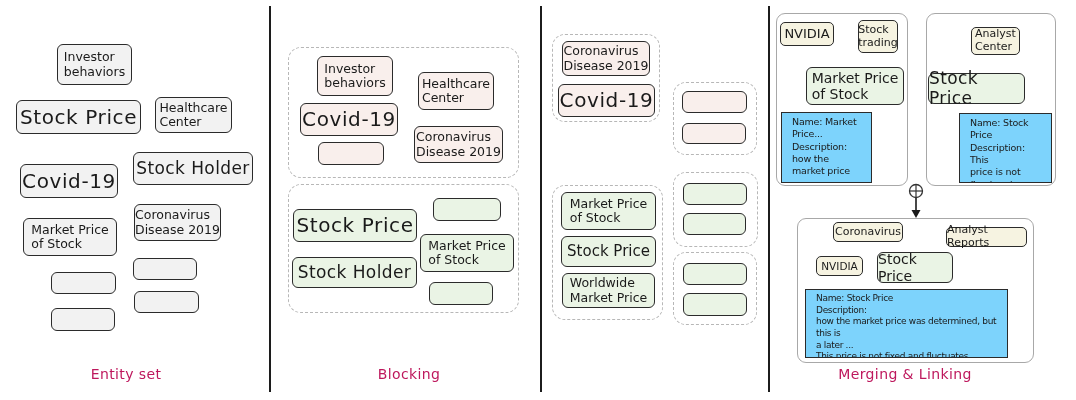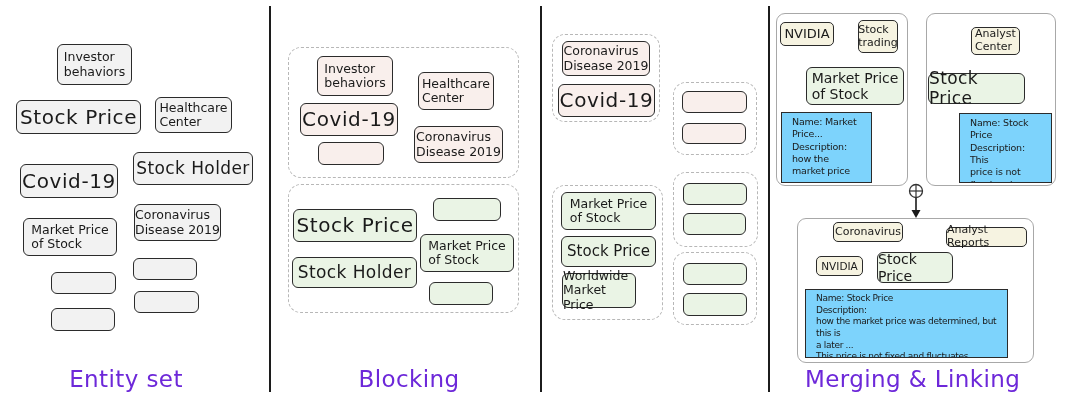--- a/index.html
+++ b/index.html
@@ -18,21 +18,21 @@
   .green{background:#eaf4e5;}
   .cream{background:#f6f3e1;border-width:1.3px;border-radius:5px;}
   .dashed{position:absolute;border:1.4px dashed #b7b7b7;border-radius:13px;box-sizing:border-box;}
   .panel{position:absolute;border:1.5px solid #a8a8a8;border-radius:9px;background:#ffffff;box-sizing:border-box;}
   .desc{
     position:absolute;border:1.3px solid #2b2b2b;background:#7dd3fc;box-sizing:border-box;
     font-size:9.5px;line-height:1.3;padding:3px 10px;white-space:pre-line;text-align:left;
     letter-spacing:-0.2px;overflow:hidden;
   }
   .section-label{
-    position:absolute;font-size:23px;letter-spacing:0.4px;color:#6d28d9;
+    position:absolute;font-size:14px;letter-spacing:0.4px;color:#be185d;
     text-align:center;white-space:nowrap;
   }
   .big{font-size:20px;letter-spacing:0.6px;}
   .med{font-size:17px;letter-spacing:0.4px;}
   .sm{font-size:12.5px;}
 </style>
 </head>
 <body>
 
 <div class="canvas">
@@ -101,21 +101,21 @@
   <div class="box big pink" style="left:558px;top:84px;width:97px;height:33px">Covid-19</div>
 
   <div class="dashed" style="left:673px;top:82px;width:84px;height:73px"></div>
   <div class="box pink" style="left:682px;top:91px;width:65px;height:22px"></div>
   <div class="box pink" style="left:682px;top:123px;width:64px;height:21px"></div>
 
   <div class="dashed" style="left:552px;top:185px;width:111px;height:135px"></div>
   <div class="box sm green" style="left:561px;top:192px;width:95px;height:38px">Market Price
 of Stock</div>
   <div class="box green" style="left:561px;top:236px;width:95px;height:31px;font-size:15px">Stock Price</div>
-  <div class="box sm green" style="left:562px;top:273px;width:74px;height:35px">Worldwide
+  <div class="box sm green" style="left:562px;top:273px;width:93px;height:35px">Worldwide
 Market Price</div>
 
   <div class="dashed" style="left:673px;top:172px;width:85px;height:75px"></div>
   <div class="box green" style="left:683px;top:183px;width:64px;height:22px"></div>
   <div class="box green" style="left:683px;top:213px;width:63px;height:22px"></div>
 
   <div class="dashed" style="left:673px;top:252px;width:84px;height:73px"></div>
   <div class="box green" style="left:683px;top:263px;width:64px;height:22px"></div>
   <div class="box green" style="left:683px;top:293px;width:64px;height:23px"></div>
 

